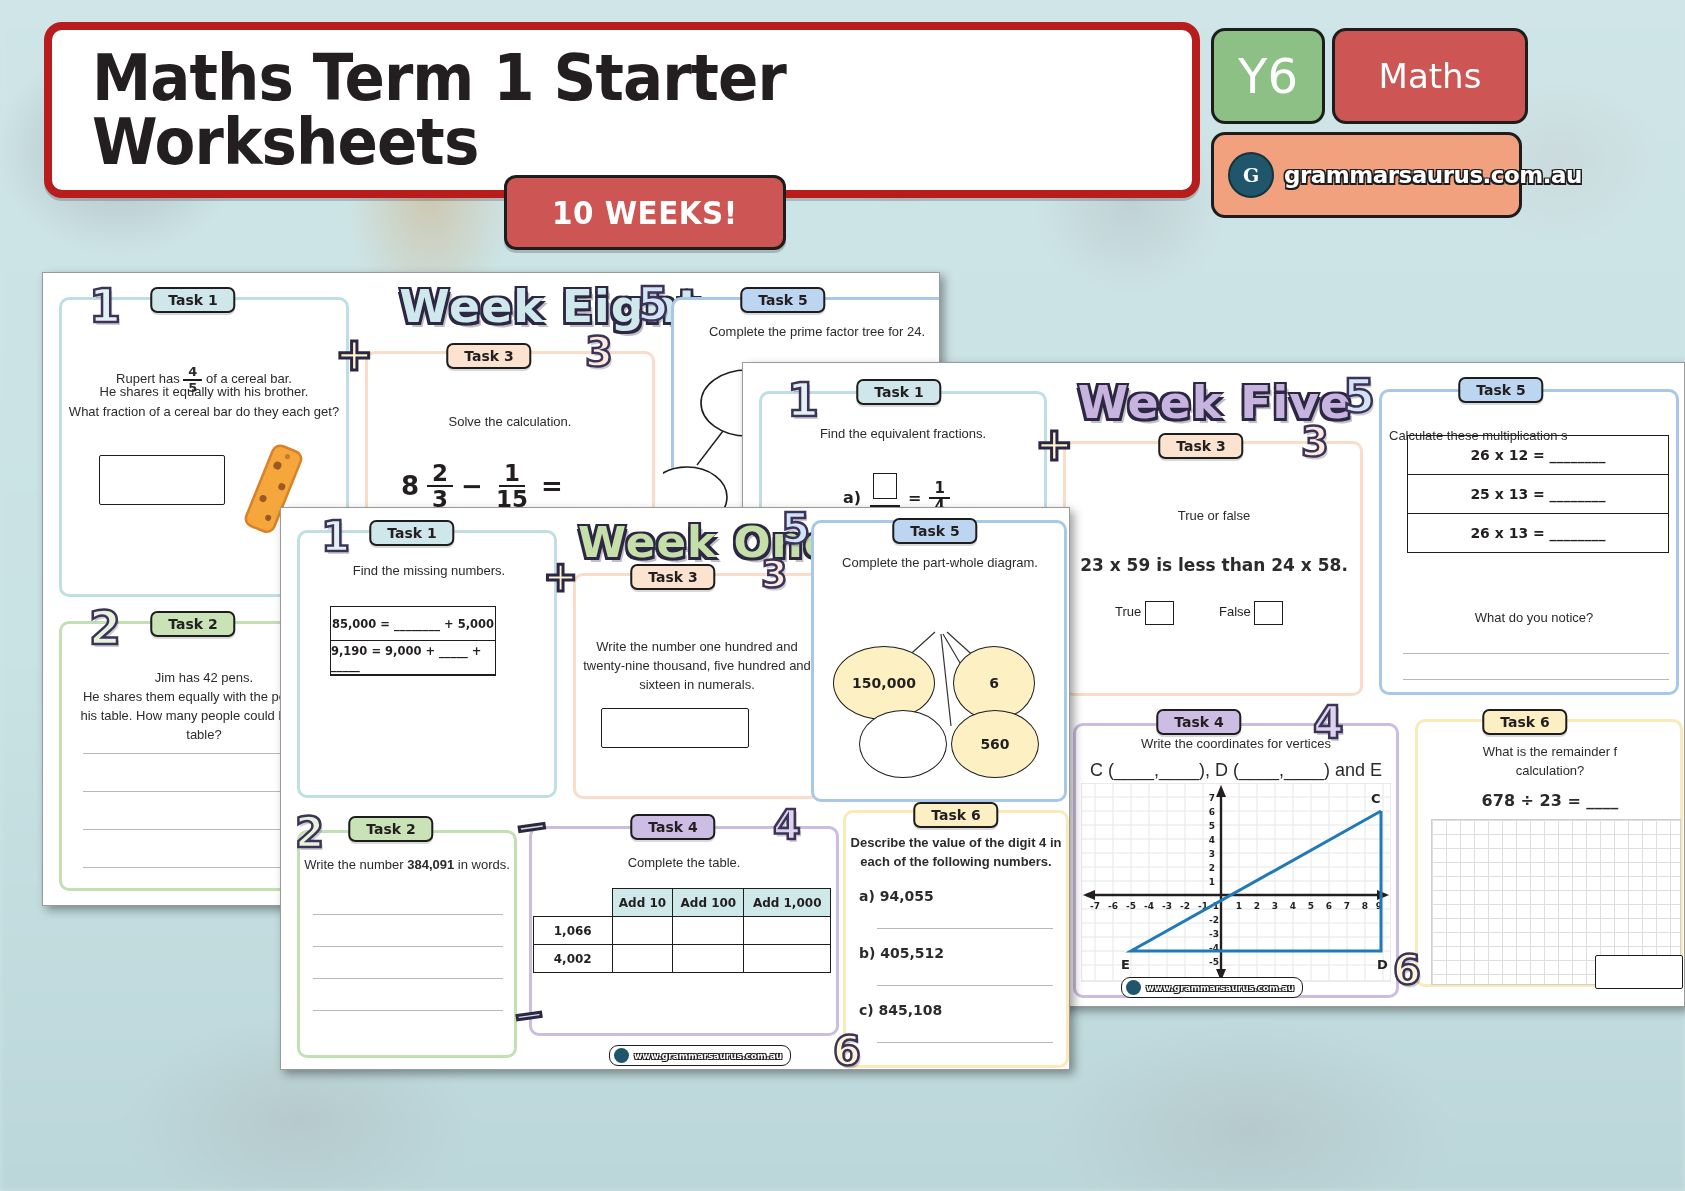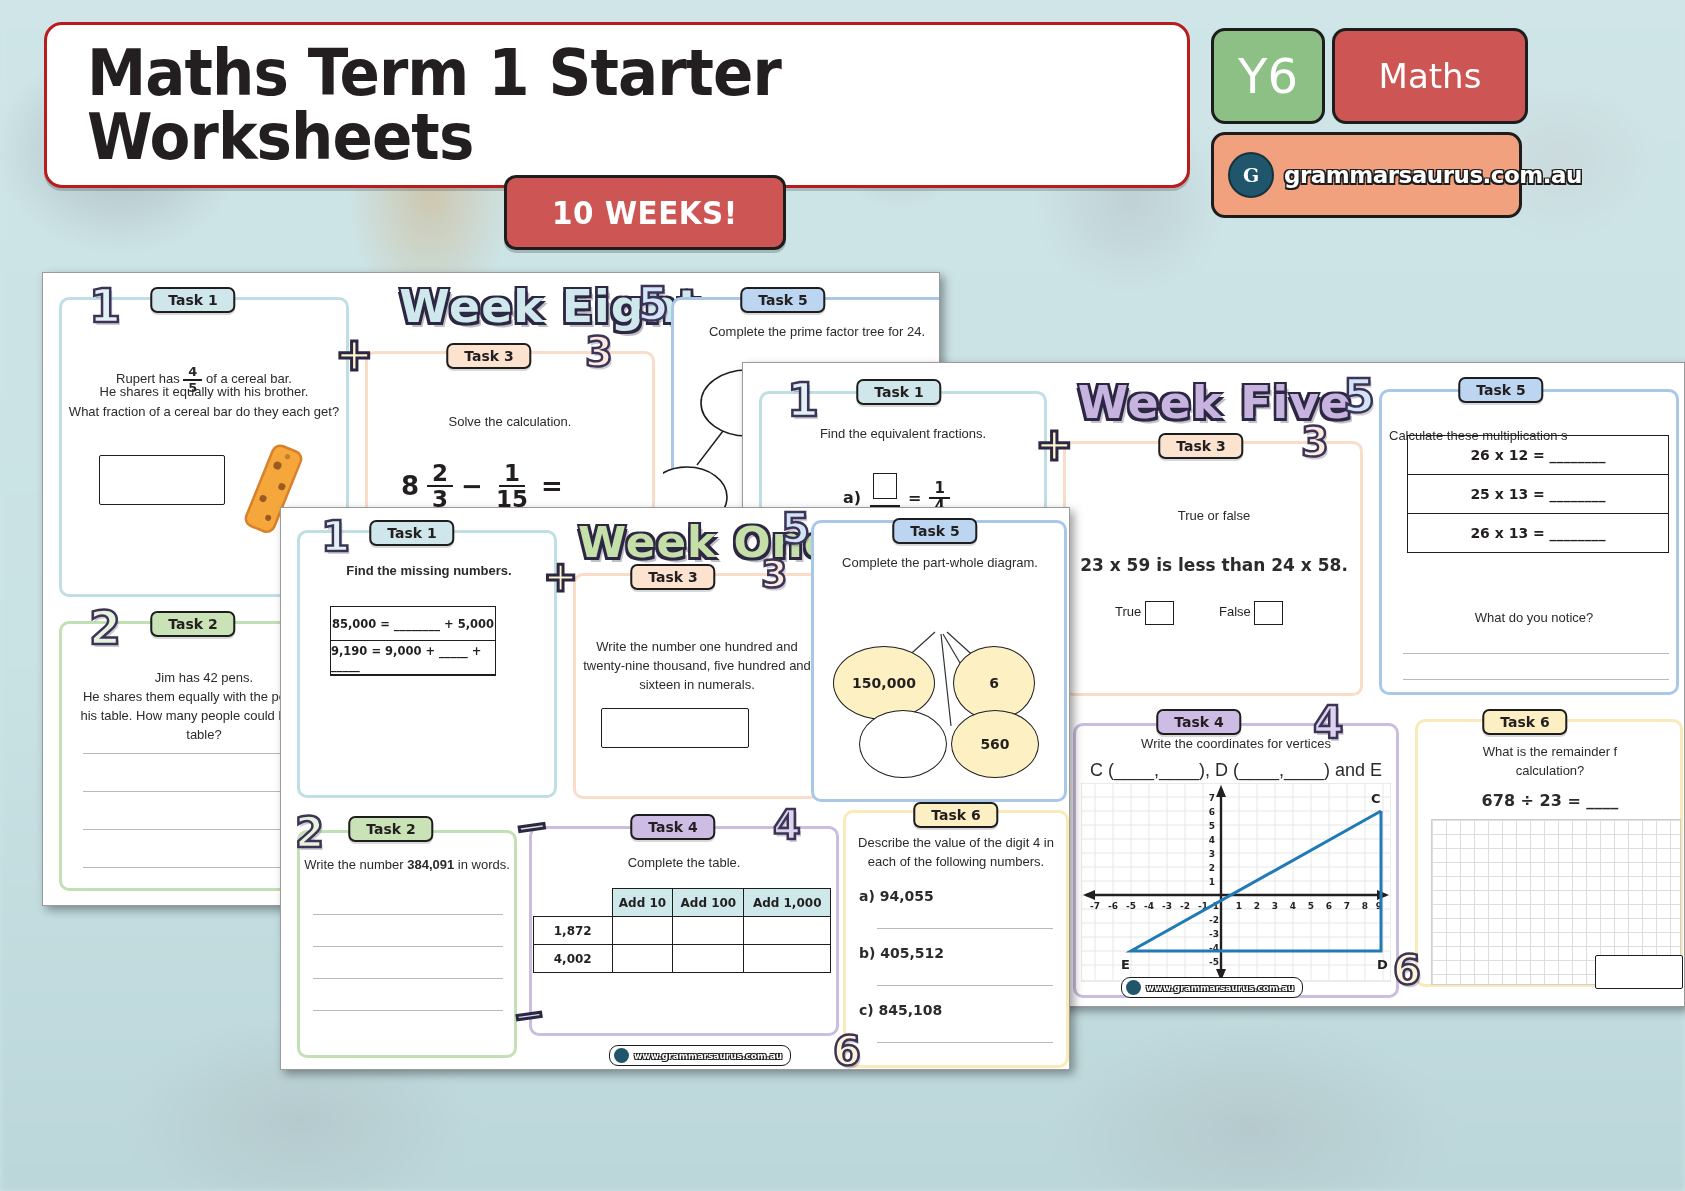--- a/index.html
+++ b/index.html
@@ -19,21 +19,21 @@
         radial-gradient(ellipse 260px 150px at 300px 1120px, rgba(170,180,185,.4), rgba(170,180,185,0) 70%),
         radial-gradient(ellipse 300px 160px at 1250px 1130px, rgba(170,180,185,.4), rgba(170,180,185,0) 70%),
         linear-gradient(180deg,#cfe5e7 0%,#c9e2e4 55%,#bcd7da 100%);
       filter:blur(2px);}
   #bg:after{content:"";position:absolute;left:380px;top:330px;width:90px;height:120px;
       background:radial-gradient(ellipse at 50% 30%, rgba(225,195,140,.75), rgba(225,195,140,0) 65%);
       filter:blur(6px);}
 
   
   .title-card{position:absolute;left:44px;top:22px;width:1140px;height:160px;
-      background:#fff;border:3px solid #b91c1c;border-radius:18px;
+      background:#fff;border:8px solid #b91c1c;border-radius:18px;
       display:flex;align-items:center;justify-content:center;box-shadow:0 3px 0 rgba(0,0,0,.18);}
   .title-card h1{margin:0;font-size:64px;line-height:1;color:#231f20;
       font-family:"DejaVu Sans",sans-serif;font-weight:bold;letter-spacing:-1px;
       transform:scaleX(.93);}
   .weeks-pill{position:absolute;left:504px;top:175px;width:276px;height:69px;
       background:#cd5553;border:3px solid #1d1d1d;border-radius:12px;
       display:flex;align-items:center;justify-content:center;box-shadow:0 3px 0 rgba(0,0,0,.2);}
   .weeks-pill span{color:#fff;font-size:32px;font-weight:bold;letter-spacing:.5px;
       font-family:"DejaVu Sans",sans-serif;transform:scaleX(.92);}
   .year-pill{position:absolute;left:1211px;top:28px;width:108px;height:90px;background:#8cc084;
@@ -349,21 +349,21 @@
     <span>www.grammarsaurus.com.au</span>
   </div>
 </div>
 
 <div class="sheet" style="left:280px;top:507px;width:790px;height:563px;">
   <div class="wkttl" style="left:302px;top:10px;color:#c4dfa8;font-size:42px;">Week One</div>
 
   <div class="panel p-blue" style="left:16px;top:22px;width:260px;height:268px;"></div>
   <div class="bignum n-blue" style="left:40px;top:4px;font-size:42px;">1</div>
   <div class="tasktag t-blue" style="left:131px;top:12px;">Task 1</div>
-  <div class="q" style="left:24px;top:54px;width:248px;font-weight:bold;">Find the missing numbers.</div>
+  <div class="q" style="left:24px;top:54px;width:248px;">Find the missing numbers.</div>
   <div style="position:absolute;left:49px;top:98px;width:166px;border:1.5px solid #1d1d1d;box-sizing:border-box;font-family:'DejaVu Sans',sans-serif;">
     <div style="height:33px;border-bottom:1.5px solid #1d1d1d;display:flex;align-items:center;justify-content:center;font-weight:bold;font-size:11.5px;">85,000 = ________ + 5,000</div>
     <div style="height:33px;border-bottom:1.5px solid #1d1d1d;display:flex;align-items:center;justify-content:center;font-weight:bold;font-size:11.5px;">9,190 = 9,000 + _____ + _____</div>
   </div>
 
   <div class="panel p-peach" style="left:292px;top:65px;width:248px;height:226px;"></div>
   <div class="opglyph" style="left:262px;top:48px;font-size:42px;">+</div>
   <div class="tasktag t-peach" style="left:392px;top:56px;">Task 3</div>
   <div class="bignum n-peach" style="left:480px;top:44px;font-size:38px;">3</div>
   <div class="q" style="left:298px;top:130px;width:236px;">Write the number one hundred and twenty-nine thousand, five hundred and sixteen in numerals.</div>
@@ -404,39 +404,39 @@
   <div class="q" style="left:254px;top:346px;width:298px;">Complete the table.</div>
   <table class="tbl" style="left:252px;top:380px;width:298px;">
     <tbody>
         <tr>
       <th style="width:76px;border:none;background:transparent;"></th>
       <th>Add 10</th>
       <th>Add 100</th>
       <th>Add 1,000</th>
     </tr>
     <tr>
-      <td>1,872</td>
+      <td>1,066</td>
       <td></td>
           <td></td>
           <td></td>
     </tr>
     <tr>
       <td>4,002</td>
       <td></td>
           <td></td>
           <td></td>
     </tr>
   </tbody>
     </table>
   <div class="opglyph" style="left:232px;top:488px;font-size:38px;color:#cfe4f0;-webkit-text-stroke:3px #2d2744;transform:rotate(-8deg);">−</div>
 
   <div class="panel p-cream" style="left:562px;top:302px;width:226px;height:258px;"></div>
   <div class="tasktag t-cream" style="left:675px;top:294px;">Task 6</div>
   <div class="bignum n-cream" style="left:552px;top:520px;font-size:40px;">6</div>
-  <div class="q" style="left:568px;top:326px;width:214px;">Describe the value of the digit 4 in each of the following numbers.</div>
+  <div class="q" style="left:568px;top:326px;width:214px;font-weight:bold;">Describe the value of the digit 4 in each of the following numbers.</div>
   <div class="q qb" style="left:578px;top:378px;width:200px;text-align:left;font-size:14px;">a) 94,055</div>
   <div class="rule" style="left:596px;top:420px;width:176px;"></div>
   <div class="q qb" style="left:578px;top:435px;width:200px;text-align:left;font-size:14px;">b) 405,512</div>
   <div class="rule" style="left:596px;top:477px;width:176px;"></div>
   <div class="q qb" style="left:578px;top:492px;width:200px;text-align:left;font-size:14px;">c) 845,108</div>
   <div class="rule" style="left:596px;top:534px;width:176px;"></div>
 
   <div class="foot" style="left:328px;top:537px;">
     <i></i>
     <span>www.grammarsaurus.com.au</span>

